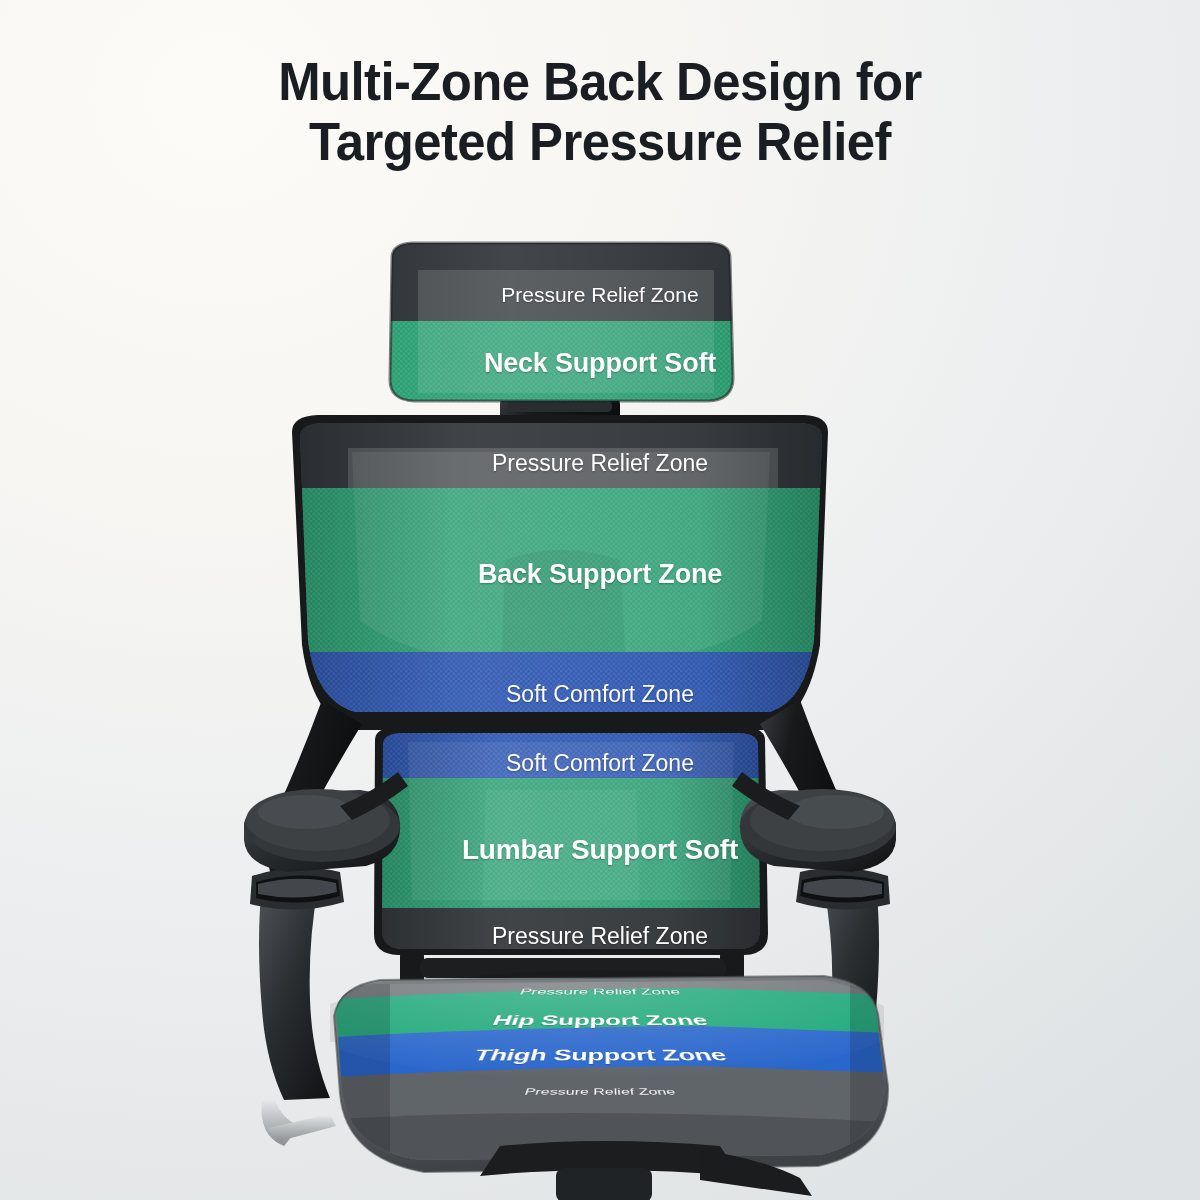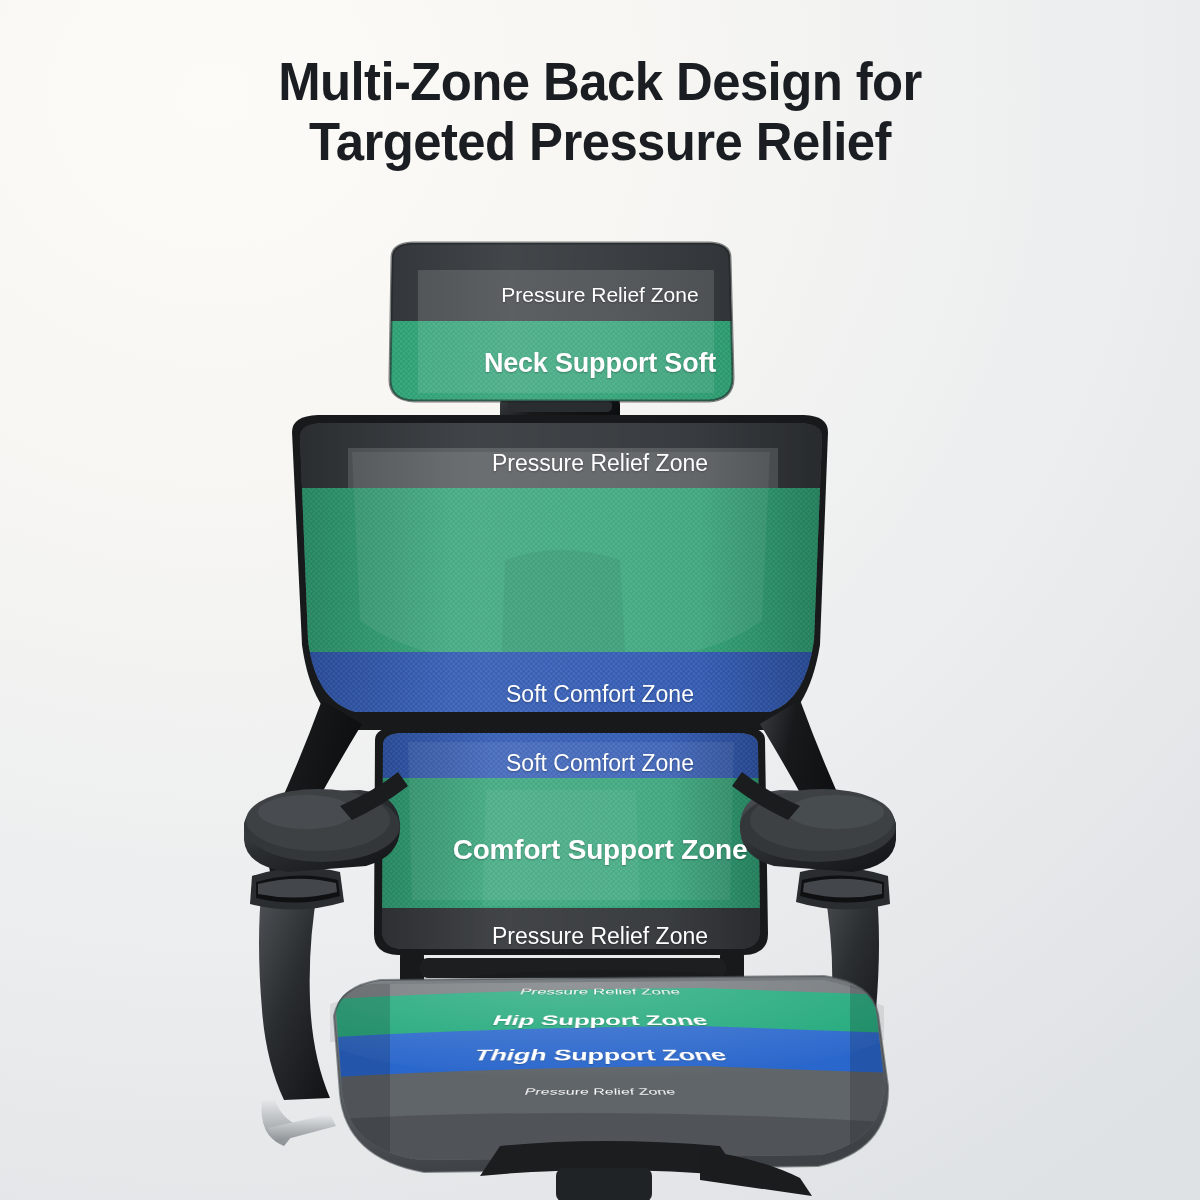--- a/index.html
+++ b/index.html
@@ -298,24 +298,25 @@
         <path d="M268 1128 L330 1114 L336 1126 L276 1142 Z" fill="url(#gMetal)"></path>
         <path d="M836 1122 L894 1138 L888 1150 L830 1134 Z" fill="url(#gMetal)" opacity="0.0"></path>
       </g>
     </svg>
   </div>
 
   <div class="zlabel thin" id="lbl-hr-prz">Pressure Relief Zone</div>
   <div class="zlabel bold" id="lbl-hr-neck">Neck Support Soft</div>
 
   <div class="zlabel thin" id="lbl-br-prz">Pressure Relief Zone</div>
+  <div class="zlabel bold" id="lbl-br-back">Back Support Zone</div>
   <div class="zlabel thin" id="lbl-br-soft">Soft Comfort Zone</div>
 
   <div class="zlabel thin" id="lbl-lb-soft">Soft Comfort Zone</div>
-  <div class="zlabel bold" id="lbl-lb-lumbar">Comfort Support Zone</div>
+  <div class="zlabel bold" id="lbl-lb-lumbar">Lumbar Support Soft</div>
   <div class="zlabel thin" id="lbl-lb-prz">Pressure Relief Zone</div>
 
   <div class="zlabel thin" id="lbl-st-prz-top">Pressure Relief Zone</div>
   <div class="zlabel bold" id="lbl-st-hip">Hip Support Zone</div>
   <div class="zlabel bold" id="lbl-st-thigh">Thigh Support Zone</div>
   <div class="zlabel thin" id="lbl-st-prz-bot">Pressure Relief Zone</div>
 
 </div>
 
 </body></html>

